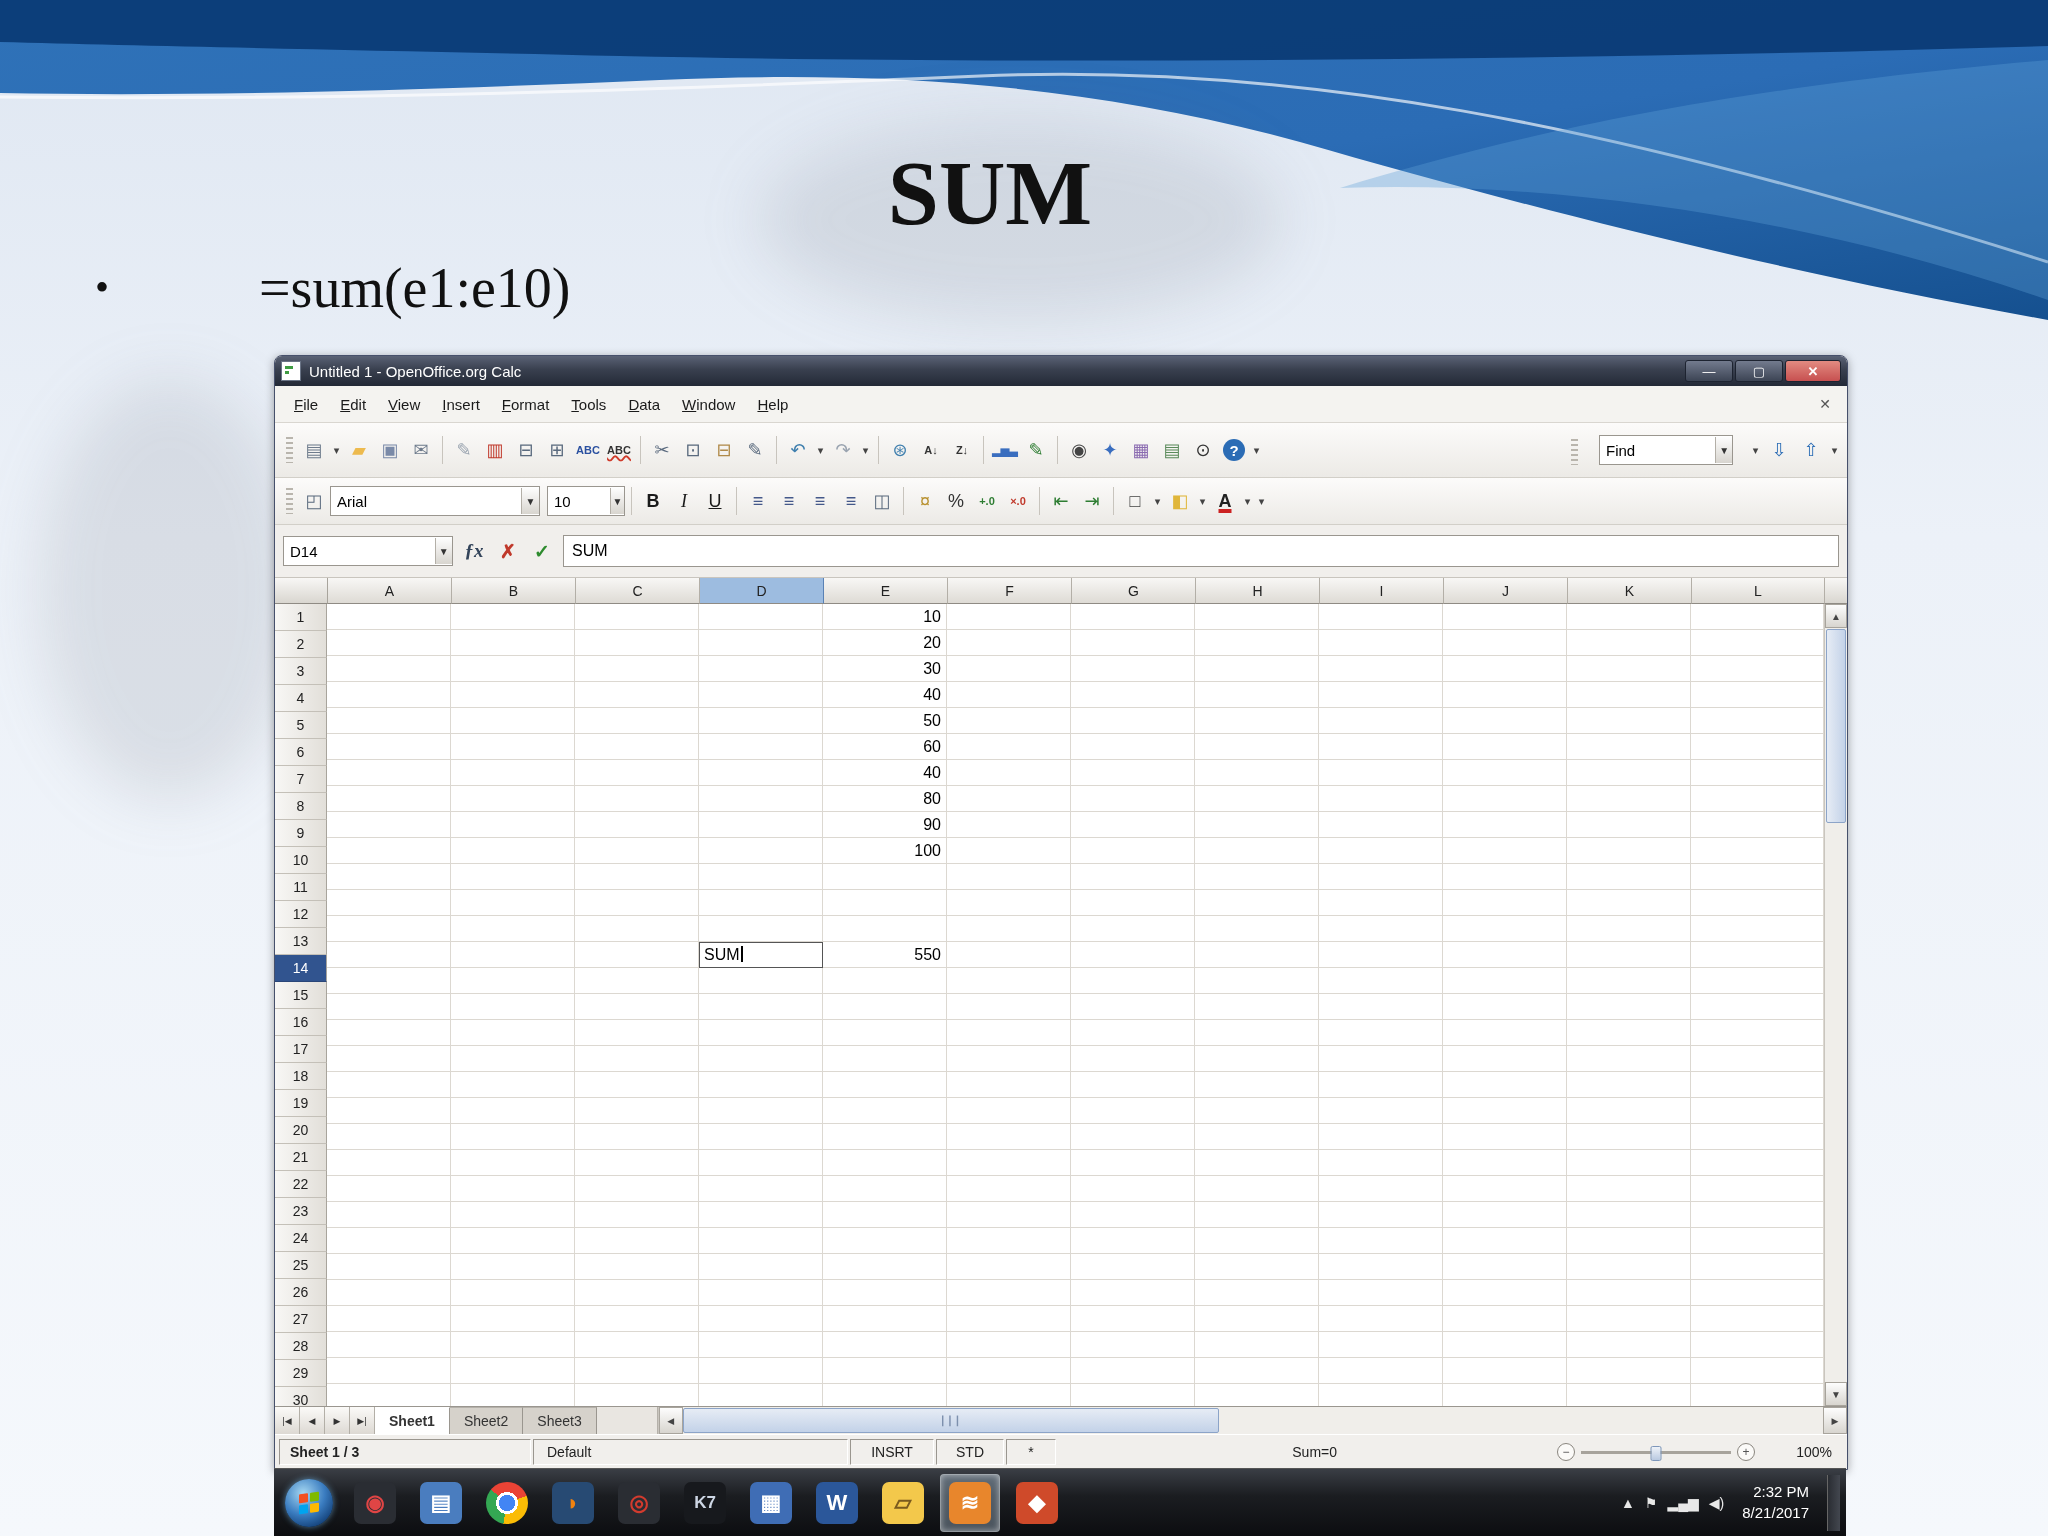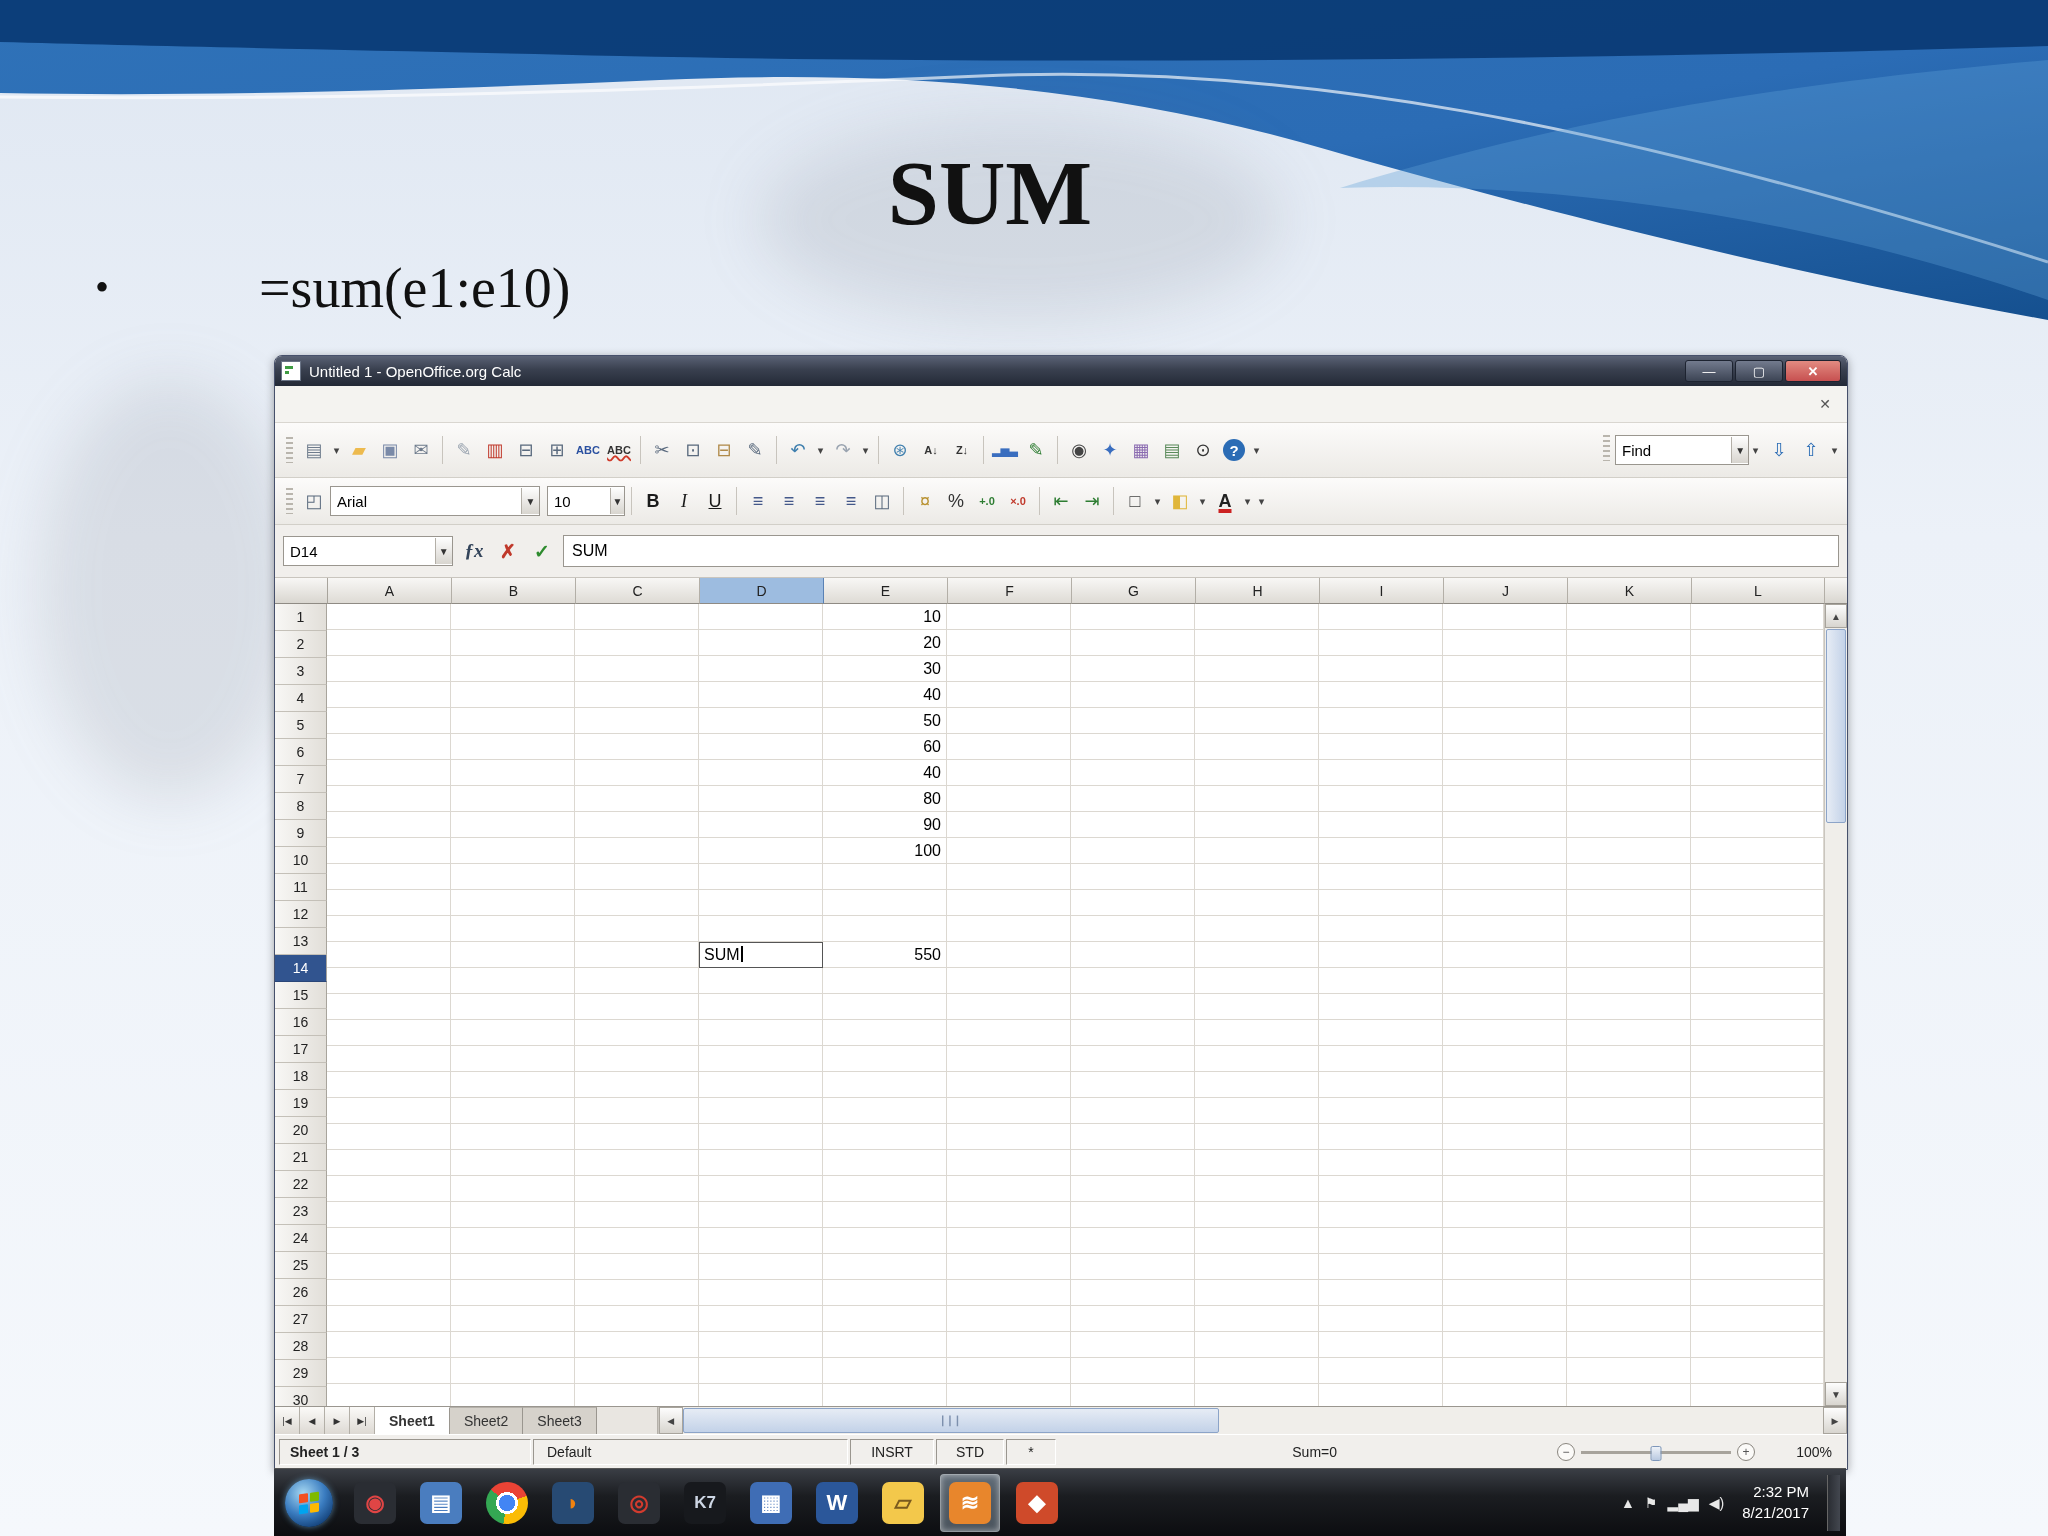--- a/index.html
+++ b/index.html
@@ -52,21 +52,21 @@
   .tbi.narrow{min-width:13px;font-size:11px;color:#444;}
   .tbi.wavy{text-decoration:underline wavy #d03a2a 2px;}
   .tb-sep{width:1px;height:28px;background:#c8c4bd;margin:0 5px;}
   .i-help{background:#2b6cb5;color:#fff !important;border-radius:50%;min-width:22px;height:22px;font-size:15px;font-weight:bold;margin:0 4px;}
   .i-b{font-weight:bold;} .i-i{font-style:italic;font-family:"Liberation Serif",serif;} .i-u{text-decoration:underline;}
   .i-fontcolor{font-weight:bold;text-decoration:underline #cc2222 4px;}
   .combo{display:flex;align-items:center;background:#fff;border:1px solid #9a968f;height:28px;}
   .combo input{border:0;outline:0;height:24px;font-size:15px;padding:0 6px;font-family:"Liberation Sans",sans-serif;width:100%;}
   .combo .drop{width:20px;height:26px;display:flex;align-items:center;justify-content:center;
     background:linear-gradient(#fdfdfd,#d8d5cf);border-left:1px solid #b3afa7;font-size:10px;color:#333;}
-  .find-group{margin-left:auto;display:flex;align-items:flex-start;gap:0;}
+  .find-group{margin-left:auto;display:flex;align-items:flex-end;gap:16px;}
   .find-combo{width:132px;}
   
   .formulabar{height:52px;flex:0 0 52px;display:flex;align-items:center;gap:6px;padding:0 8px;
     background:#f1efec;border-bottom:1px solid #c9c5be;}
   .namebox{width:168px;}
   .fb-icons{display:flex;gap:4px;}
   .fb-ico{width:30px;height:30px;display:flex;align-items:center;justify-content:center;font-size:19px;font-weight:bold;}
   .input-line{flex:1;height:30px;background:#fff;border:1px solid #9a968f;display:flex;align-items:center;
     font-size:16px;padding:0 8px;color:#000;}
   
@@ -170,20 +170,21 @@
       <span class="app-icon"></span>
       <span class="win-title">Untitled 1 - OpenOffice.org Calc</span>
       <span class="win-controls">
           <span class="win-btn">—</span>
           <span class="win-btn">▢</span>
           <span class="win-btn close">✕</span>
         </span>
     </div>
 
     <div class="menubar">
+      <span><span class="menu-item">File</span><span class="menu-item">Edit</span><span class="menu-item">View</span><span class="menu-item">Insert</span><span class="menu-item">Format</span><span class="menu-item">Tools</span><span class="menu-item">Data</span><span class="menu-item">Window</span><span class="menu-item">Help</span></span>
       <span class="doc-close">✕</span>
     </div>
 
     <div class="stdbar">
       <span class="grip"></span>
       <span style="display:flex;align-items:center;gap:1px;">
           <span class="tbi" style="color: rgb(110, 123, 140);">▤</span>
           <span class="tbi narrow">▾</span>
           <span class="tbi" style="color: rgb(237, 186, 78);">▰</span>
           <span class="tbi" style="color: rgb(122, 138, 168);">▣</span>

